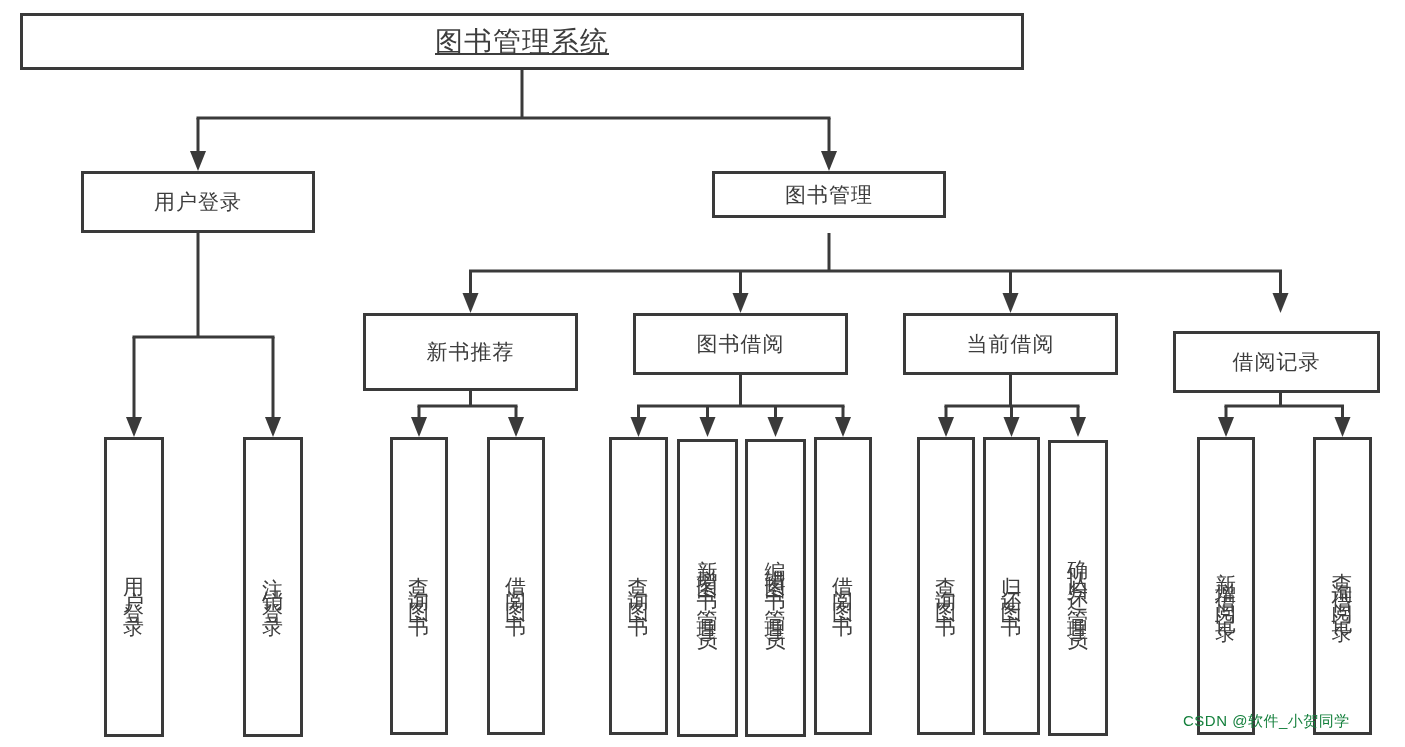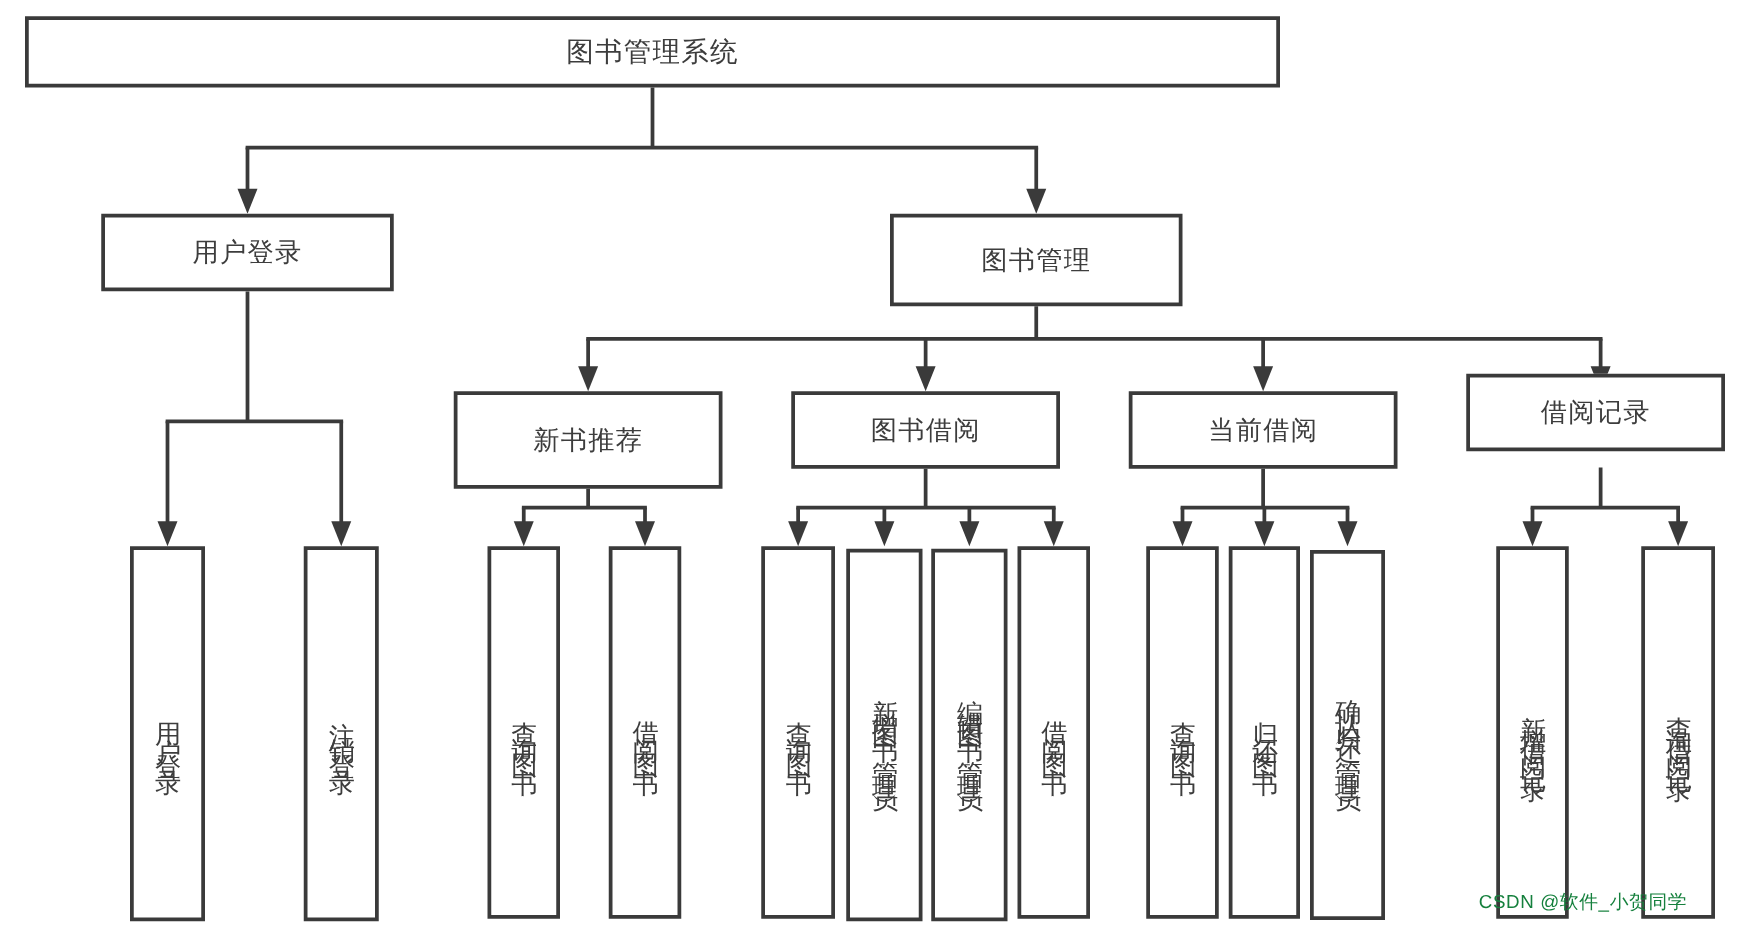--- a/index.html
+++ b/index.html
@@ -6,21 +6,21 @@
   #stage{
     position:relative;width:1405px;height:747px;background:#ffffff;
     font-family:"Liberation Sans",sans-serif;color:#3d3d3d;overflow:hidden;
   }
   #connectors{position:absolute;left:0;top:0;width:1405px;height:747px;}
   .node{
     position:absolute;box-sizing:border-box;border:3px solid #3a3a3a;background:#ffffff;
     display:flex;align-items:center;justify-content:center;
     font-size:21px;color:#3d3d3d;letter-spacing:1px;
   }
-  .node.root{font-size:22px;}
+  .node.root{font-size:28px;text-decoration:underline;}
   .vnode{
     position:absolute;box-sizing:border-box;border:3px solid #3a3a3a;background:#ffffff;
     display:flex;align-items:center;justify-content:center;
     font-size:21px;color:#3d3d3d;
     writing-mode:vertical-rl;text-orientation:mixed;letter-spacing:10px;
     line-height:1;text-align:center;
   }
   .vnode.wide{letter-spacing:13px;}
   .watermark{
     position:absolute;left:1183px;top:712px;width:222px;
@@ -106,26 +106,26 @@
       <line x1="1226" y1="406" x2="1226" y2="421"></line>
       <polygon points="1218,417 1234,417 1226,437"></polygon>
       <line x1="1342.5" y1="406" x2="1342.5" y2="421"></line>
       <polygon points="1334.5,417 1350.5,417 1342.5,437"></polygon>
     </g>
   </svg>
 
   <div class="node root" style="left:20px;top:13px;width:1004px;height:57px;">图书管理系统</div>
 
   <div class="node" style="left:81px;top:171px;width:234px;height:62px;">用户登录</div>
-  <div class="node" style="left:712px;top:171px;width:234px;height:74px;">图书管理</div>
+  <div class="node" style="left:712px;top:171px;width:234px;height:47px;">图书管理</div>
 
   <div class="node" style="left:363px;top:313px;width:215px;height:78px;">新书推荐</div>
   <div class="node" style="left:903px;top:313px;width:215px;height:62px;">当前借阅</div>
   <div class="node" style="left:633px;top:313px;width:215px;height:62px;">图书借阅</div>
-  <div class="node" style="left:1173px;top:299px;width:207px;height:62px;font-family:Liberation Mono, monospace;">借阅记录</div>
+  <div class="node" style="left:1173px;top:331px;width:207px;height:62px;font-family:Liberation Mono, monospace;">借阅记录</div>
 
   <div class="vnode wide" style="left:104px;top:437px;width:60px;height:300px;">用户登录</div>
   <div class="vnode wide" style="left:243px;top:437px;width:60px;height:300px;">注销登录</div>
 
   <div class="vnode wide" style="left:390px;top:437px;width:58px;height:298px;">查询图书</div>
   <div class="vnode wide" style="left:487px;top:437px;width:58px;height:298px;">借阅图书</div>
 
   <div class="vnode wide" style="left:609px;top:437px;width:59px;height:298px;">查询图书</div>
   <div class="vnode" style="left:677px;top:439px;width:61px;height:298px;">新增图书（管理员）</div>
   <div class="vnode" style="left:745px;top:439px;width:61px;height:298px;">编辑图书（管理员）</div>

